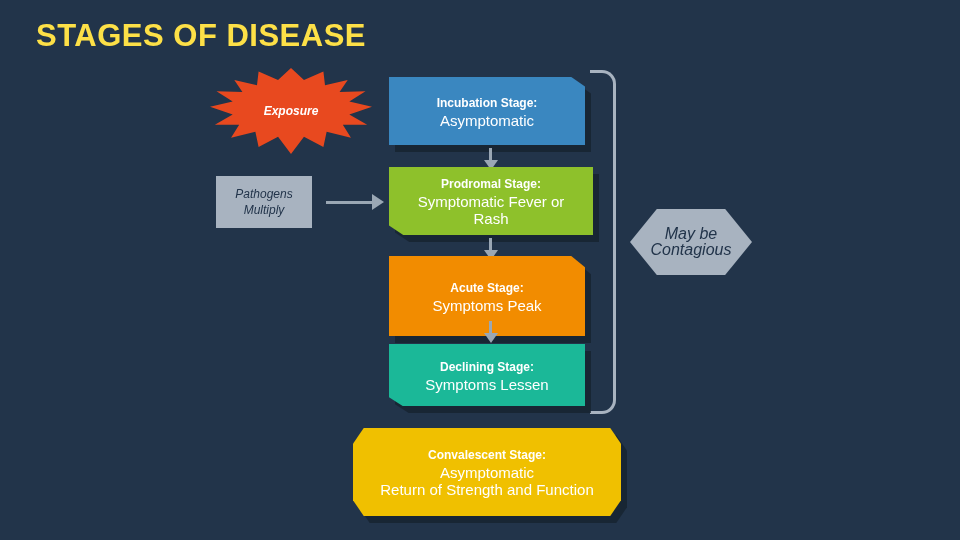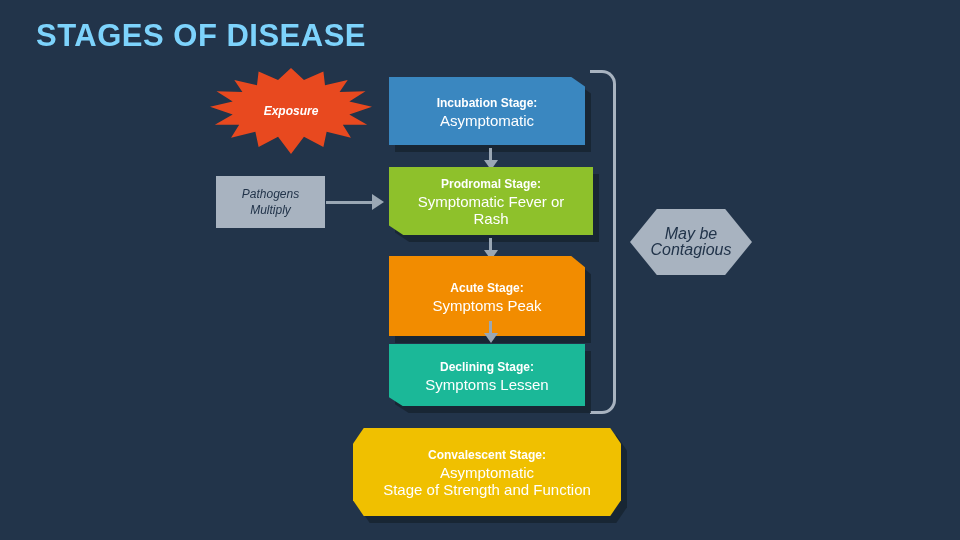--- a/index.html
+++ b/index.html
@@ -21,21 +21,21 @@
     background: #22344a;
   }
 
   
   #title {
     position: absolute;
     left: 36px;
     top: 18px;
     font-size: 31px;
     font-weight: bold;
-    color: #7dd3fc;
+    color: #fde047;
     letter-spacing: 0.5px;
     white-space: nowrap;
   }
 
   
   .stage-wrap {
     position: absolute;
   }
   .stage-shadow {
     position: absolute;
@@ -154,21 +154,21 @@
     font-size: 12px;
     font-weight: bold;
     font-style: italic;
   }
 
   
   #pathogens-box {
     position: absolute;
     left: 216px;
     top: 176px;
-    width: 109px;
+    width: 96px;
     height: 52px;
     background: #a8b3c0;
     display: flex;
     flex-direction: column;
     align-items: center;
     justify-content: center;
     color: #22344a;
     font-size: 12px;
     font-style: italic;
     line-height: 16px;
@@ -322,17 +322,17 @@
       <div class="stage-title">Declining Stage:</div>
       <div class="stage-sub">Symptoms Lessen</div>
     </div>
   </div>
 
   <div class="stage-wrap" style="left:353px; top:428px; width:268px; height:88px;">
     <div class="stage-shadow clip-oct"></div>
     <div class="stage-box clip-oct" style="background:#f0c000;">
       <div class="stage-title">Convalescent Stage:</div>
       <div class="stage-sub">Asymptomatic</div>
-      <div class="stage-sub">Stage of Strength and Function</div>
+      <div class="stage-sub">Return of Strength and Function</div>
     </div>
   </div>
 
 </div>
 
 </body></html>

